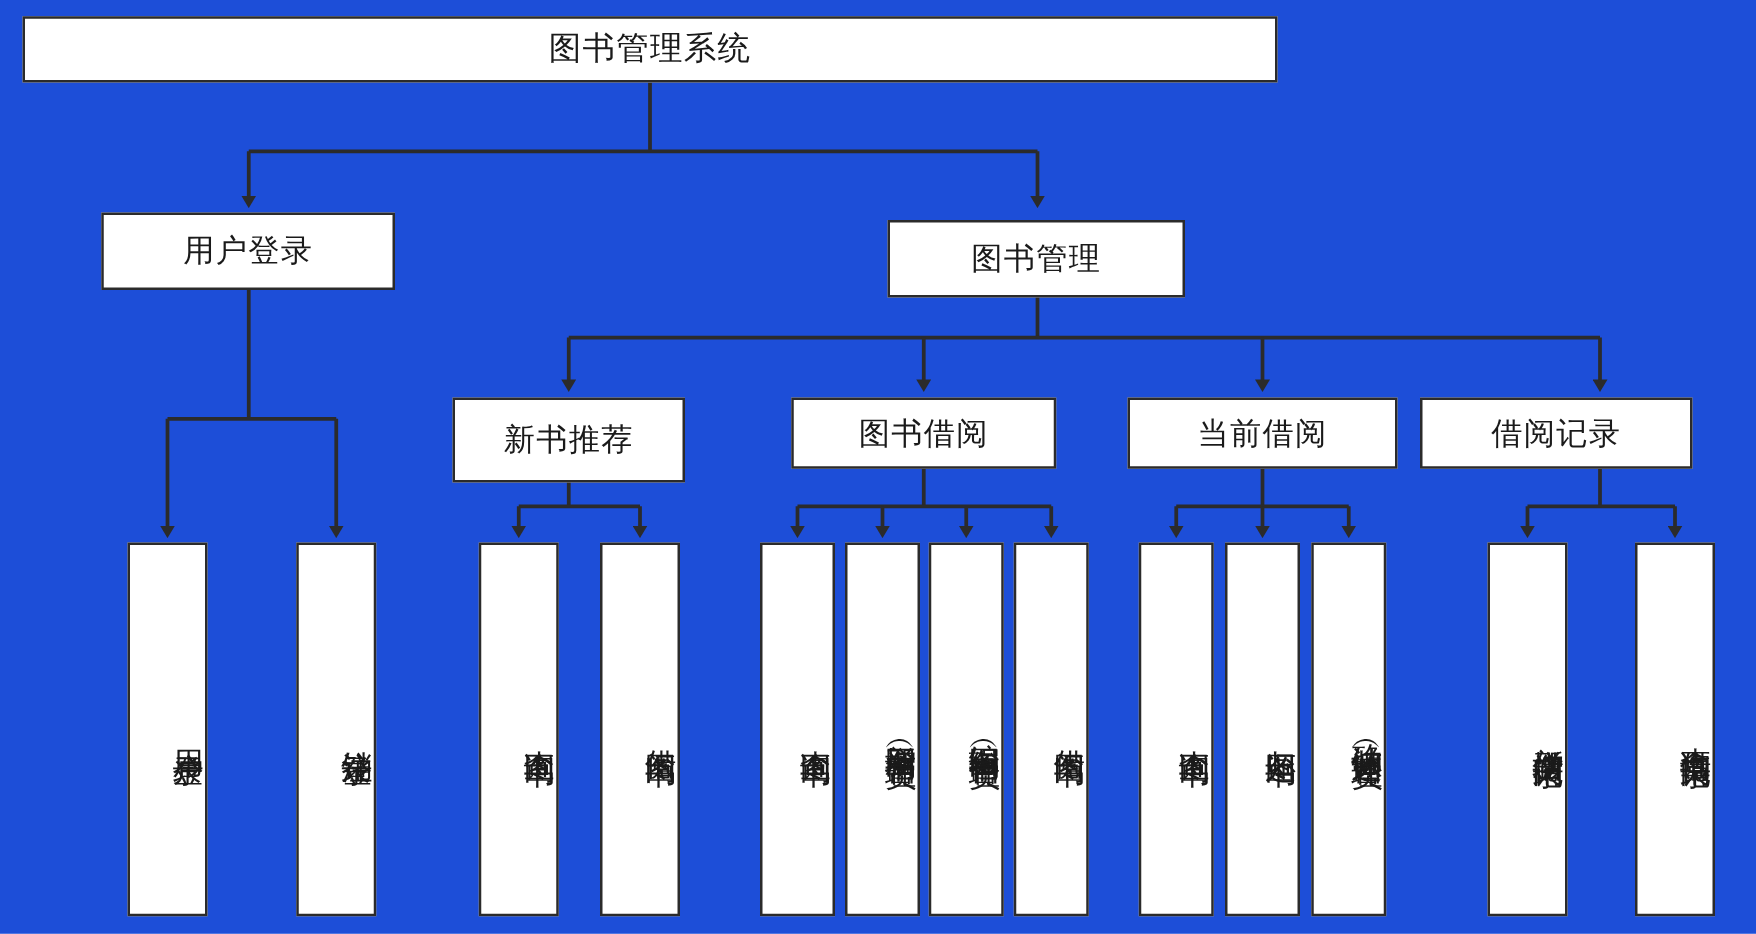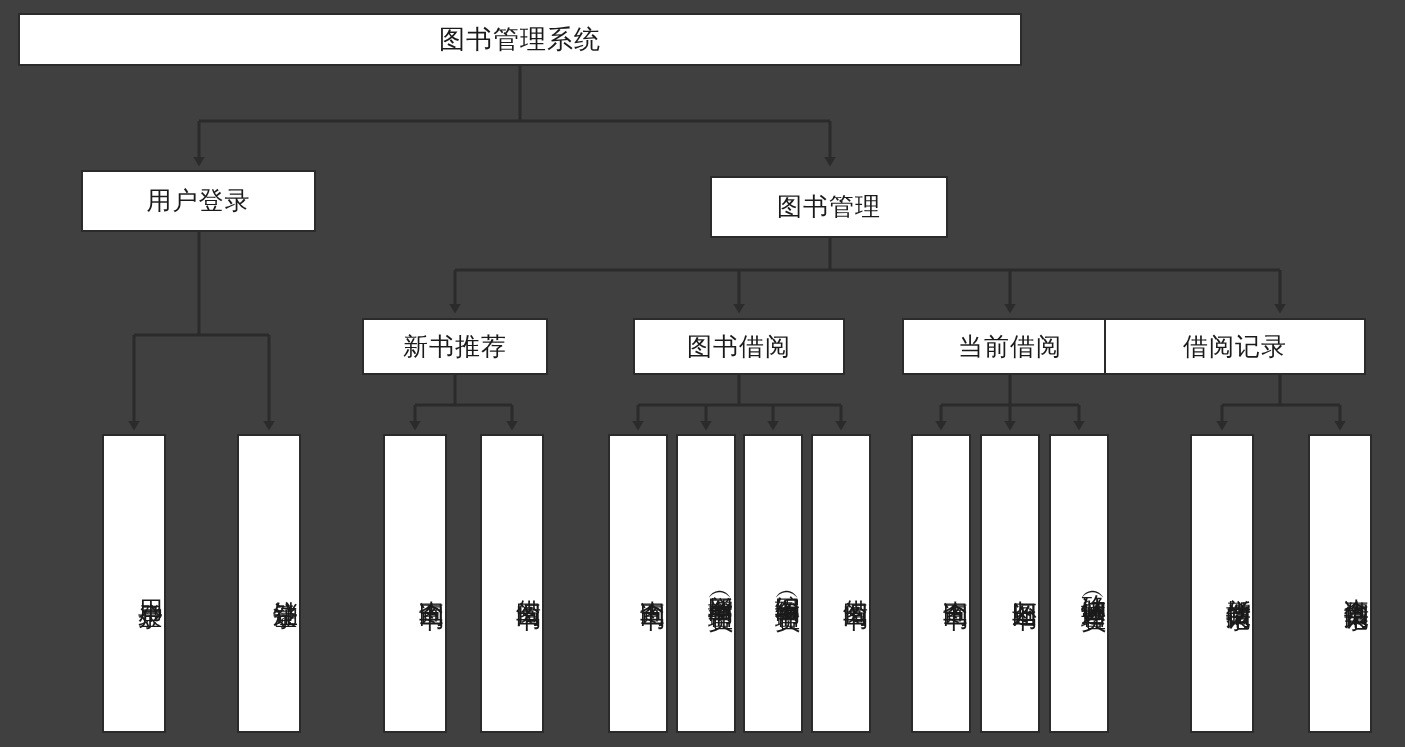--- a/index.html
+++ b/index.html
@@ -11,21 +11,21 @@
   body {
     font-family: "DejaVu Sans", "Liberation Sans", sans-serif;
     width: 1405px;
     height: 747px;
     overflow: hidden;
   }
   #canvas {
     position: relative;
     width: 1405px;
     height: 747px;
-    background: #404040;
+    background: #1d4ed8;
   }
   #edges {
     position: absolute;
     left: 0;
     top: 0;
     width: 1405px;
     height: 747px;
     pointer-events: none;
   }
   .node {
@@ -131,33 +131,33 @@
   </div>
 
   <div class="node horiz" style="left:81px; top:170px; width:235px; height:62px;">
     <span>用户登录</span>
   </div>
 
   <div class="node horiz" style="left:710px; top:176px; width:238px; height:62px;">
     <span>图书管理</span>
   </div>
 
-  <div class="node horiz" style="left:362px; top:318px; width:186px; height:57px;">
+  <div class="node horiz" style="left:362px; top:318px; width:186px; height:68px;">
     <span>新书推荐</span>
   </div>
 
   <div class="node horiz" style="left:633px; top:318px; width:212px; height:57px;">
     <span>图书借阅</span>
   </div>
 
   <div class="node horiz" style="left:902px; top:318px; width:216px; height:57px;">
     <span>当前借阅</span>
   </div>
 
-  <div class="node horiz" style="left:1104px; top:318px; width:262px; height:57px;">
+  <div class="node horiz" style="left:1136px; top:318px; width:218px; height:57px;">
     <span>借阅记录</span>
   </div>
 
   <div class="node vert" style="left:102px; top:434px; width:64px; height:299px;">
     <span class="vtext">用户登录</span>
   </div>
 
   <div class="node vert" style="left:237px; top:434px; width:64px; height:299px;">
     <span class="vtext">注销登录</span>
   </div>

